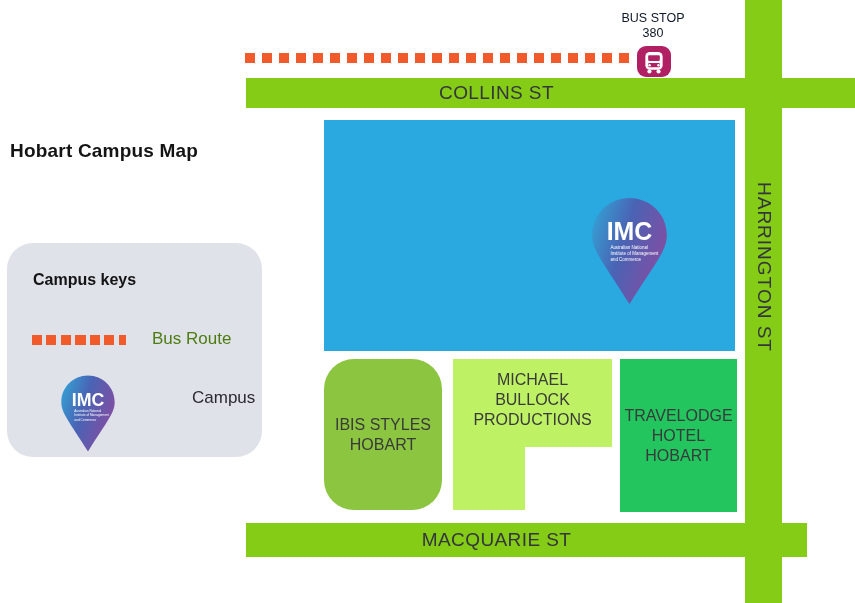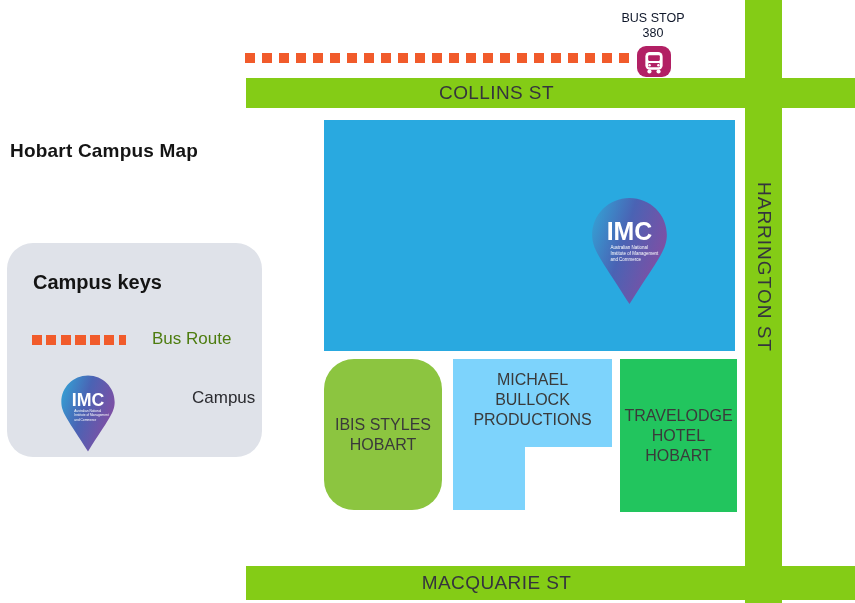--- a/index.html
+++ b/index.html
@@ -7,45 +7,45 @@
        font-family:"Liberation Sans","DejaVu Sans",sans-serif;color:#2e2e33;}
 
   .abs{position:absolute;}
 
   
   #page-title{left:10px;top:133px;width:212px;font-size:19px;font-weight:700;
               line-height:36px;color:#141414;letter-spacing:0.2px;}
 
   
   #legend-panel{left:7px;top:243px;width:255px;height:214px;background:#dfe2e9;border-radius:26px;}
-  #legend-title{left:26px;top:28px;font-size:20px;font-weight:700;color:#141414;position:absolute;}
+  #legend-title{left:26px;top:28px;font-size:16px;font-weight:700;color:#141414;position:absolute;}
   #bus-route-swatch{left:25px;top:92px;width:94px;height:10px;position:absolute;
       background:repeating-linear-gradient(90deg,#f15b2b 0 10px,transparent 10px 14.5px);}
   #bus-route-label{left:145px;top:86px;font-size:17px;color:#4d7c0f;position:absolute;}
   #legend-pin{left:50px;top:132px;width:62px;height:77px;position:absolute;}
   #campus-legend-label{left:145px;top:145px;font-size:17px;color:#2b2b30;position:absolute;margin-left:40px;}
 
   
   .road{background:#84cc16;}
   #road-collins{left:246px;top:78px;width:609px;height:30px;}
-  #road-macquarie{left:246px;top:523px;width:609px;height:34px;margin-top:43px;}
+  #road-macquarie{left:246px;top:523px;width:561px;height:34px;}
   #road-harrington{left:745px;top:0;width:37px;height:603px;}
   .road-label{font-size:19px;color:#35353d;letter-spacing:0.4px;}
   .h-road-label{position:absolute;left:0;top:0;bottom:0;width:501px;
                 display:flex;align-items:center;justify-content:center;}
   #harrington-st-label{position:absolute;left:50%;top:182px;transform:translateX(-50%);
                 writing-mode:vertical-rl;text-orientation:mixed;letter-spacing:1px;}
 
   
   #campus-block{left:324px;top:120px;width:411px;height:231px;background:#29a9e0;}
   .building-label{font-size:16px;line-height:20px;color:#3a3a3a;text-align:center;
                   white-space:pre-line;}
   #building-ibis{left:324px;top:359px;width:118px;height:151px;background:#8cc540;
                  display:flex;align-items:center;justify-content:center;border-radius:30px;}
-  #building-michael-bullock{left:453px;top:359px;width:159px;height:151px;background:#7dd3fc;
+  #building-michael-bullock{left:453px;top:359px;width:159px;height:151px;background:#bef264;
       clip-path:polygon(0 0,100% 0,100% 58.3%,45.3% 58.3%,45.3% 100%,0 100%);
       display:flex;justify-content:center;}
   #building-michael-bullock .building-label{margin-top:11px;}
   #building-travelodge{left:620px;top:359px;width:117px;height:153px;background:#22c55e;
                  display:flex;align-items:center;justify-content:center;}
 
   
   #bus-route-line{left:245px;top:53px;width:389px;height:10px;
       background:repeating-linear-gradient(90deg,#f15b2b 0 10px,transparent 10px 17px);}
   #bus-stop-label{left:613px;top:11px;width:80px;text-align:center;font-size:12.5px;

